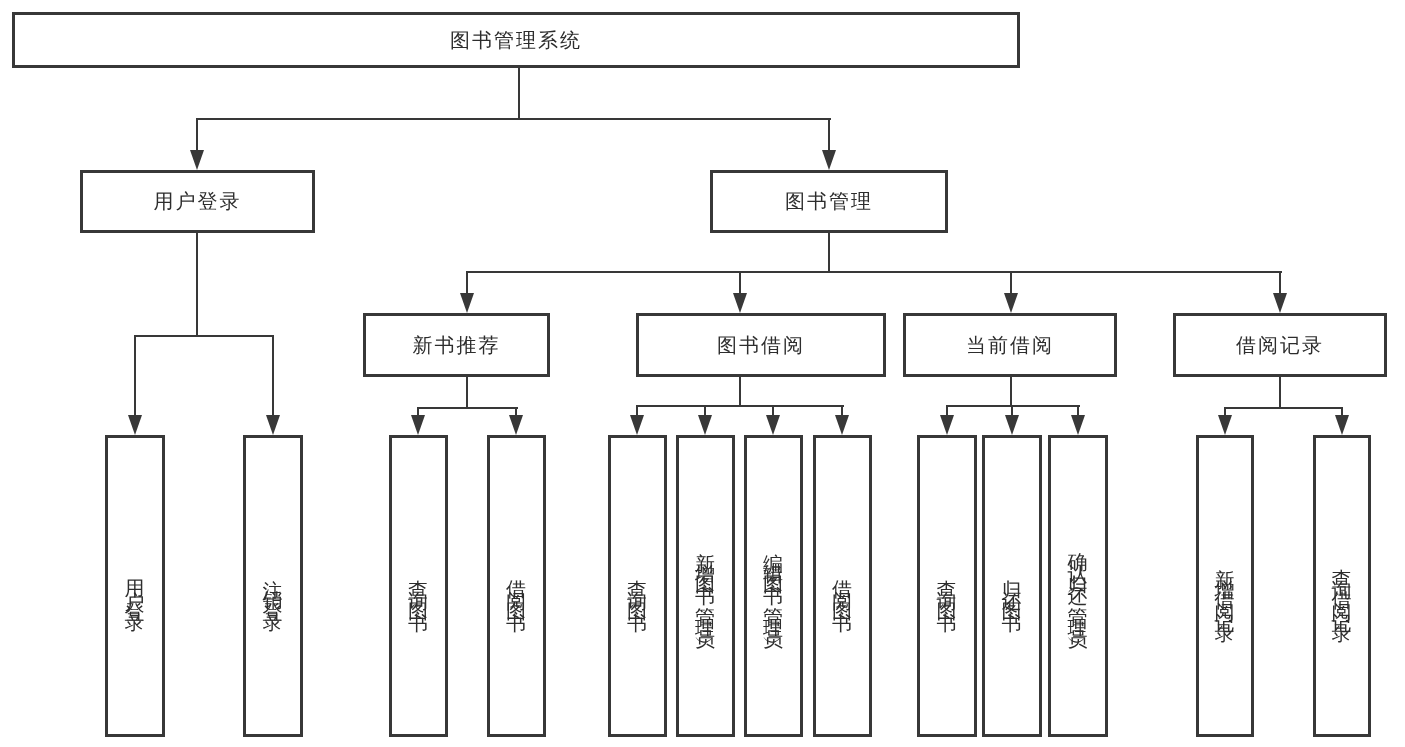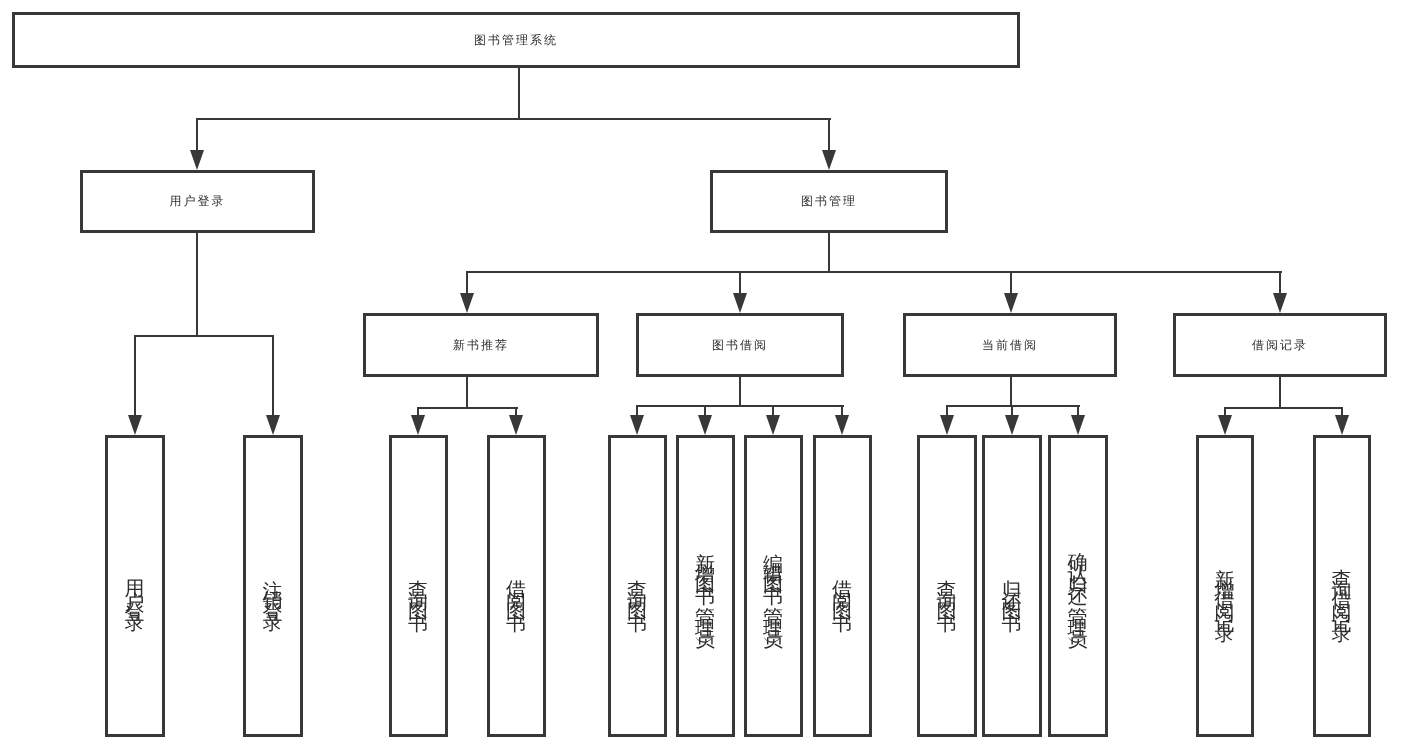--- a/index.html
+++ b/index.html
@@ -14,21 +14,21 @@
     position:absolute;
     box-sizing:border-box;
     border:3px solid #383838;
     background:#ffffff;
     display:flex;
     align-items:center;
     justify-content:center;
     color:#2d2d2d;
   }
   .hlabel{
-    font-size:12px;
+    font-size:20px;
     letter-spacing:2px;
     white-space:nowrap;
   }
   .vtext{
     writing-mode:vertical-lr;
     text-orientation:mixed;
     font-size:20px;
     letter-spacing:11px;
     line-height:1;
     white-space:nowrap;
@@ -83,24 +83,24 @@
   <div class="line" style="left:466px;top:271px;width:816px;height:2px;"></div>
   <div class="line" style="left:466px;top:271px;width:2px;height:26px;"></div>
   <div class="arrow" style="left:460px;top:293px;"></div>
   <div class="line" style="left:739px;top:271px;width:2px;height:26px;"></div>
   <div class="arrow" style="left:733px;top:293px;"></div>
   <div class="line" style="left:1010px;top:271px;width:2px;height:26px;"></div>
   <div class="arrow" style="left:1004px;top:293px;"></div>
   <div class="line" style="left:1279px;top:271px;width:2px;height:26px;"></div>
   <div class="arrow" style="left:1273px;top:293px;"></div>
 
-  <div class="box" style="left:363px;top:313px;width:236px;height:64px;">
+  <div class="box" style="left:363px;top:313px;width:187px;height:64px;">
     <span class="hlabel">新书推荐</span>
   </div>
-  <div class="box" style="left:636px;top:313px;width:208px;height:64px;">
+  <div class="box" style="left:636px;top:313px;width:250px;height:64px;">
     <span class="hlabel">图书借阅</span>
   </div>
   <div class="box" style="left:1173px;top:313px;width:214px;height:64px;">
     <span class="hlabel">借阅记录</span>
   </div>
   <div class="box" style="left:903px;top:313px;width:214px;height:64px;">
     <span class="hlabel">当前借阅</span>
   </div>
 
   <div class="line" style="left:466px;top:377px;width:2px;height:32px;"></div>

